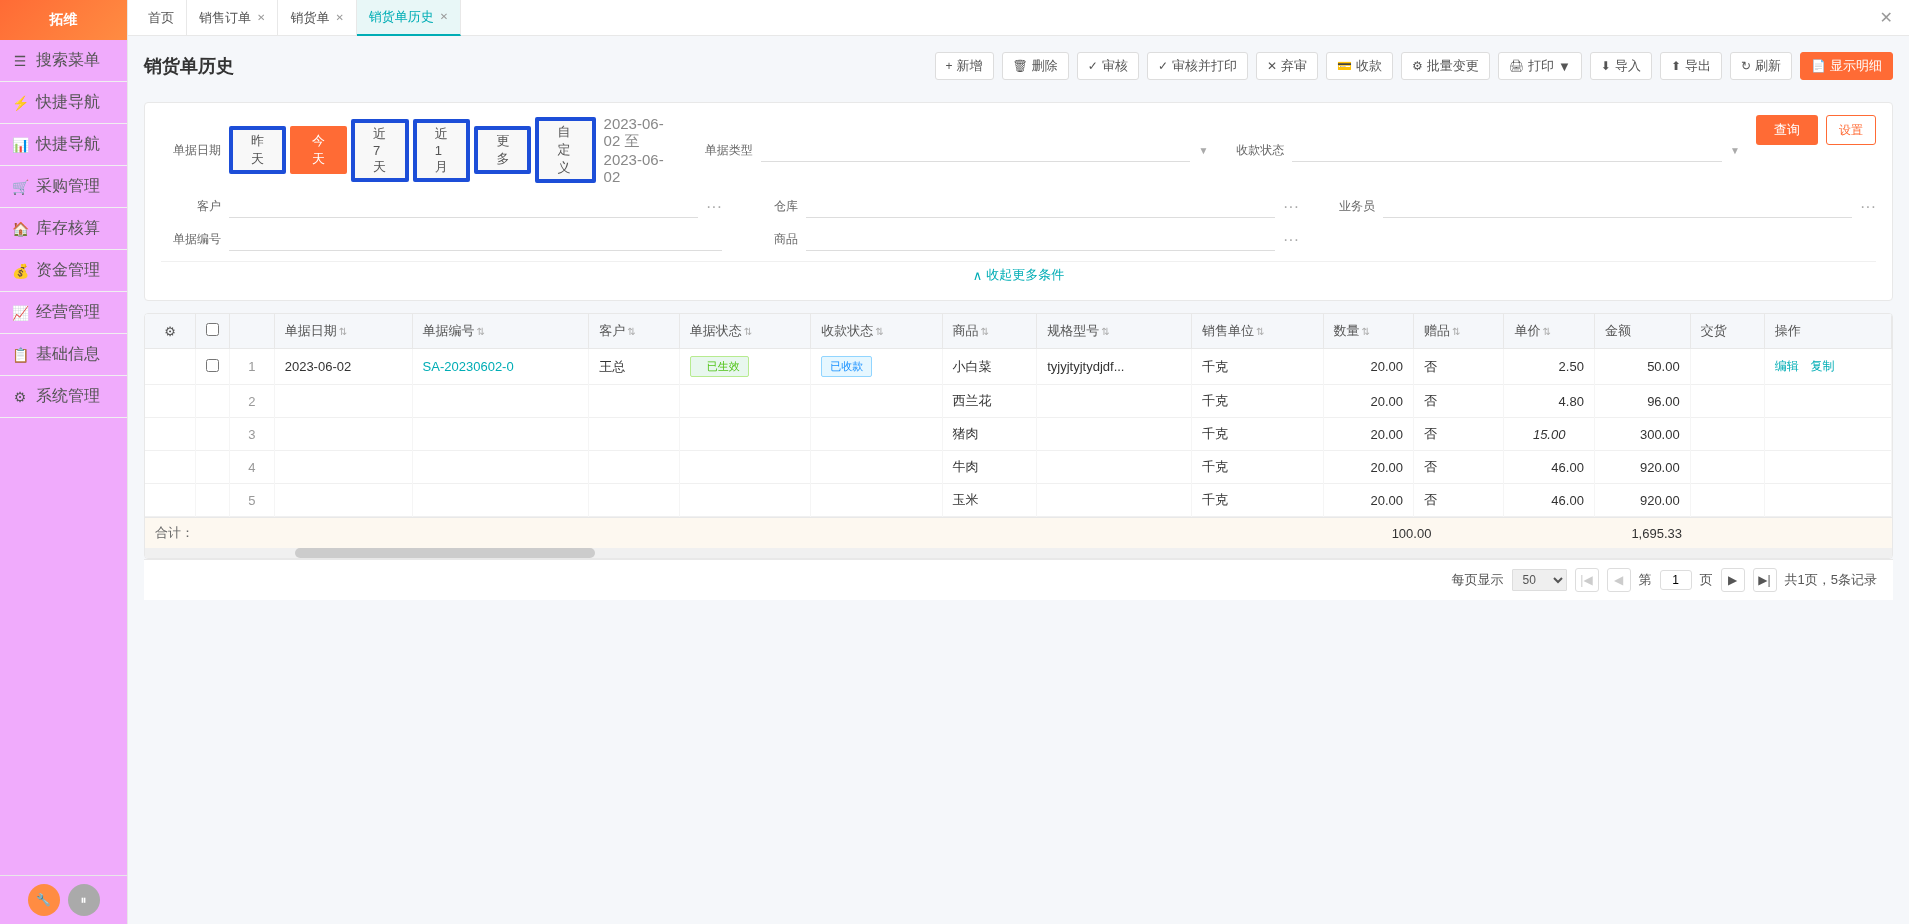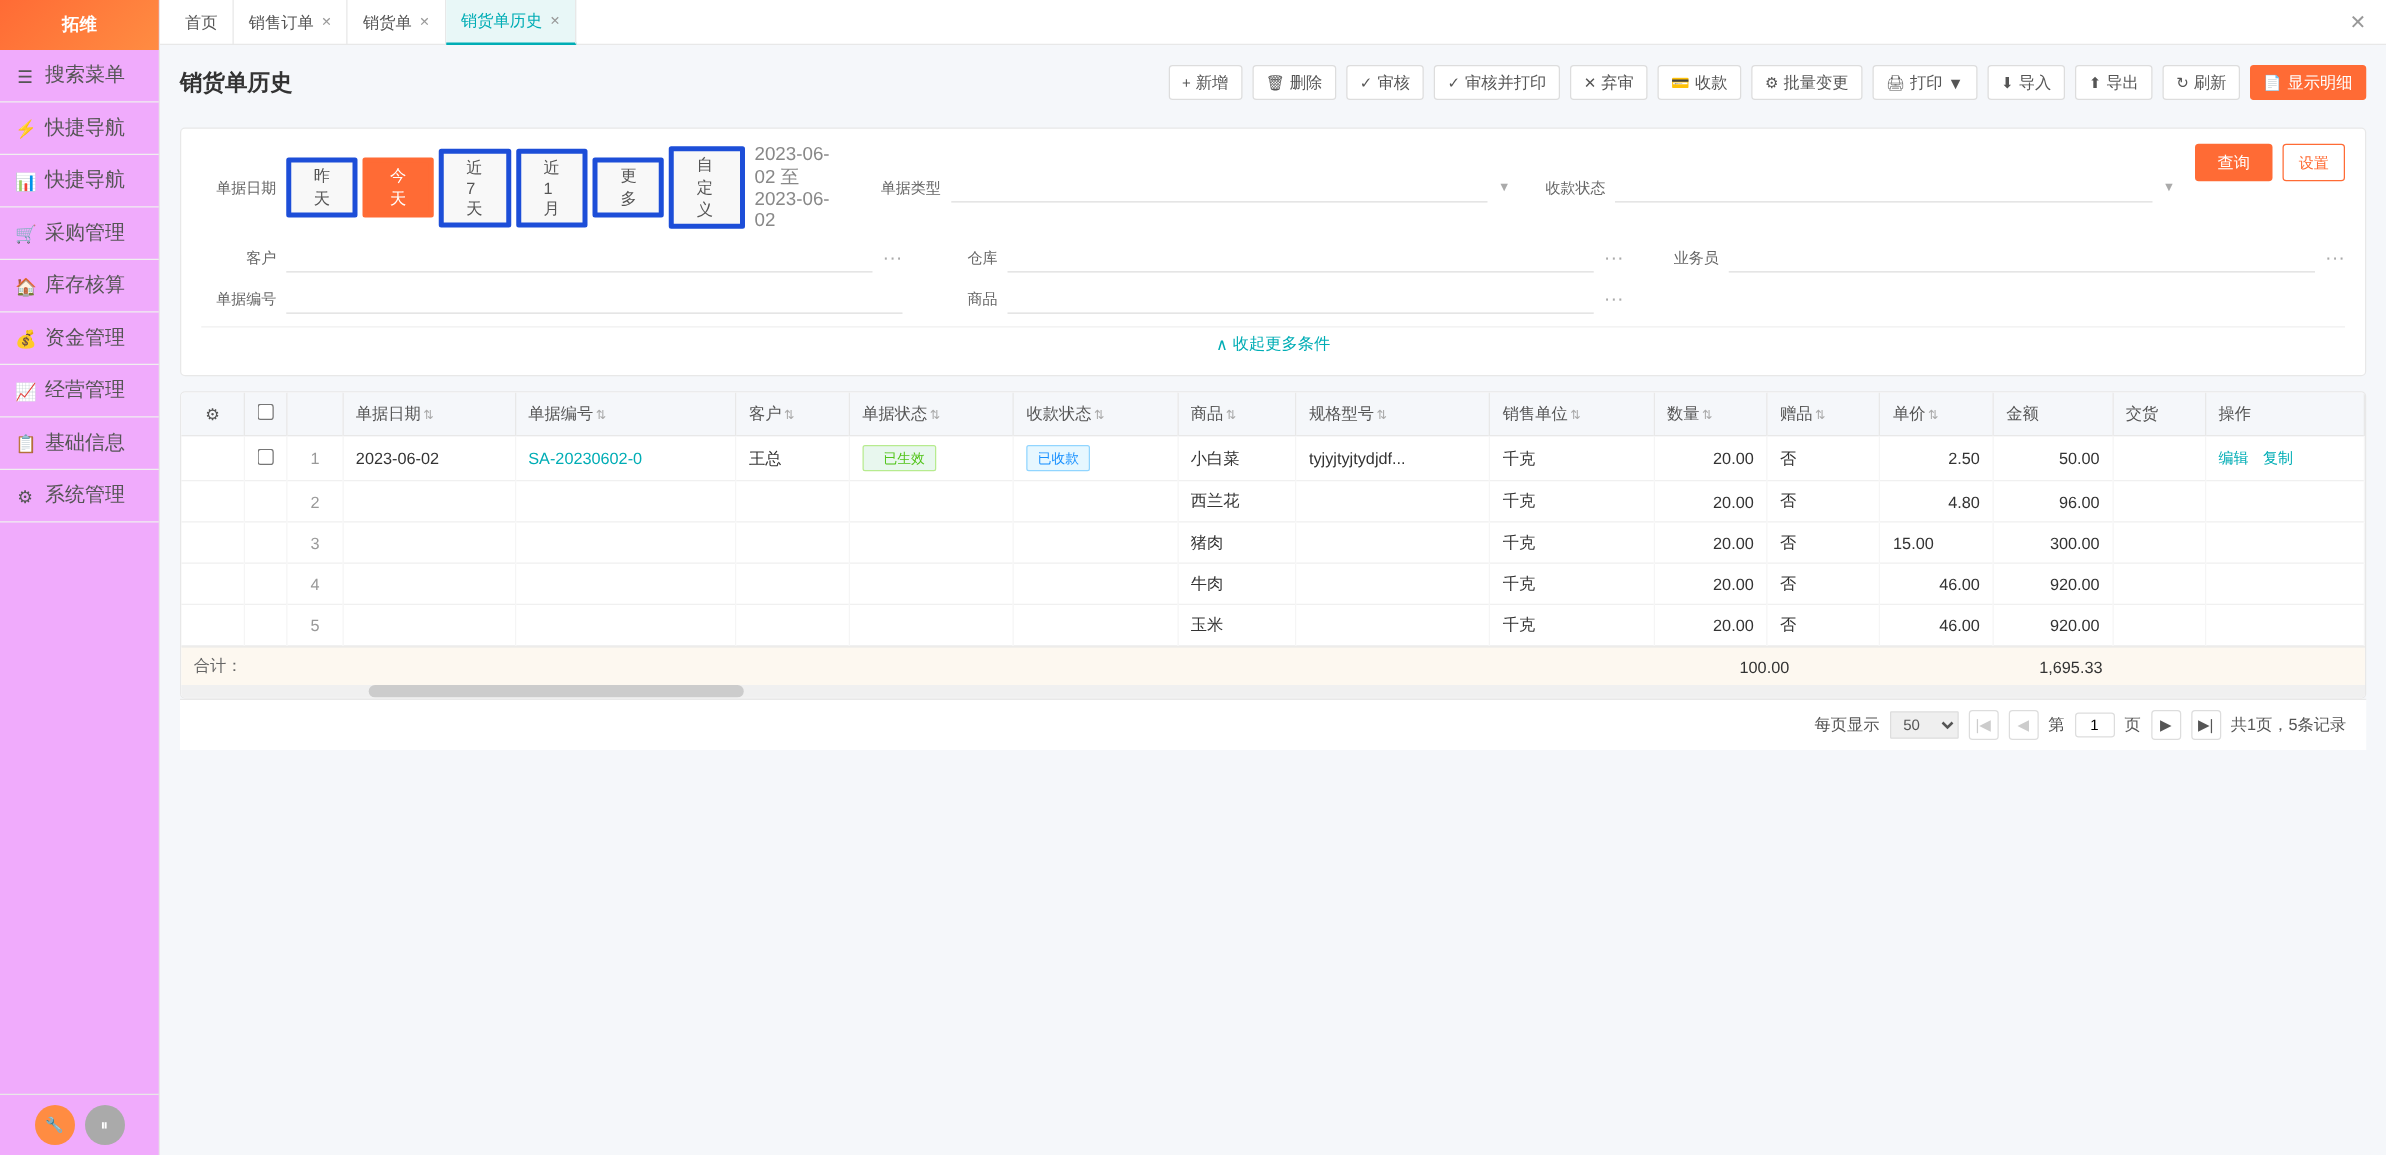--- a/index.html
+++ b/index.html
@@ -651,21 +651,21 @@
       
     </td>
     <td>
       
     </td>
     <td>猪肉</td>
     <td></td>
     <td>千克</td>
     <td style="text-align:right;">20.00</td>
     <td>否</td>
-    <td style="text-align:left;">15.00</td>
+    <td style="text-align:center;font-style:italic;">15.00</td>
     <td style="text-align:right;">300.00</td>
     <td></td>
     <td>
       
       
     </td>
   </tr>
             <tr>
     <td></td>
     <td style="text-align:center;"></td>

